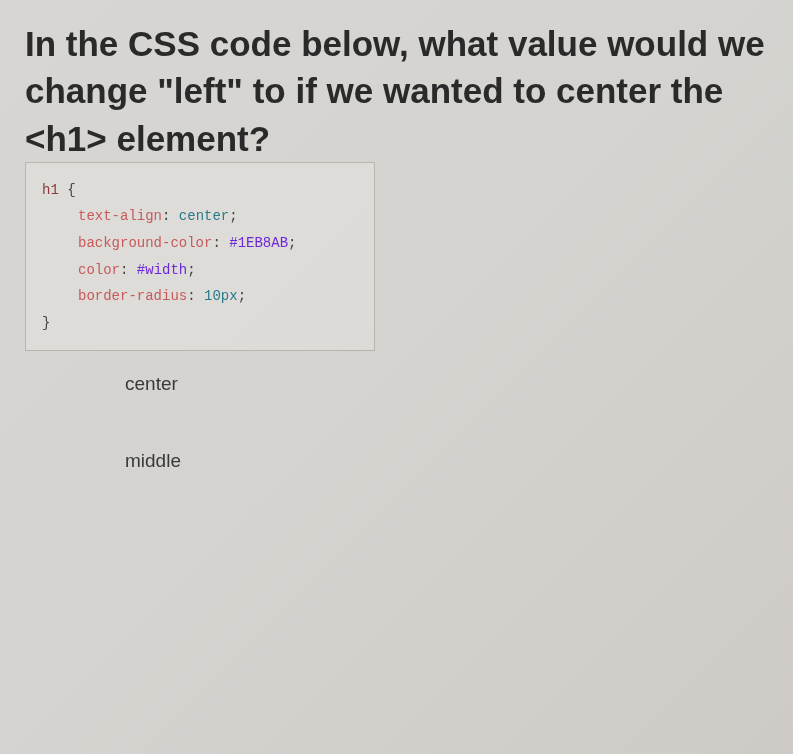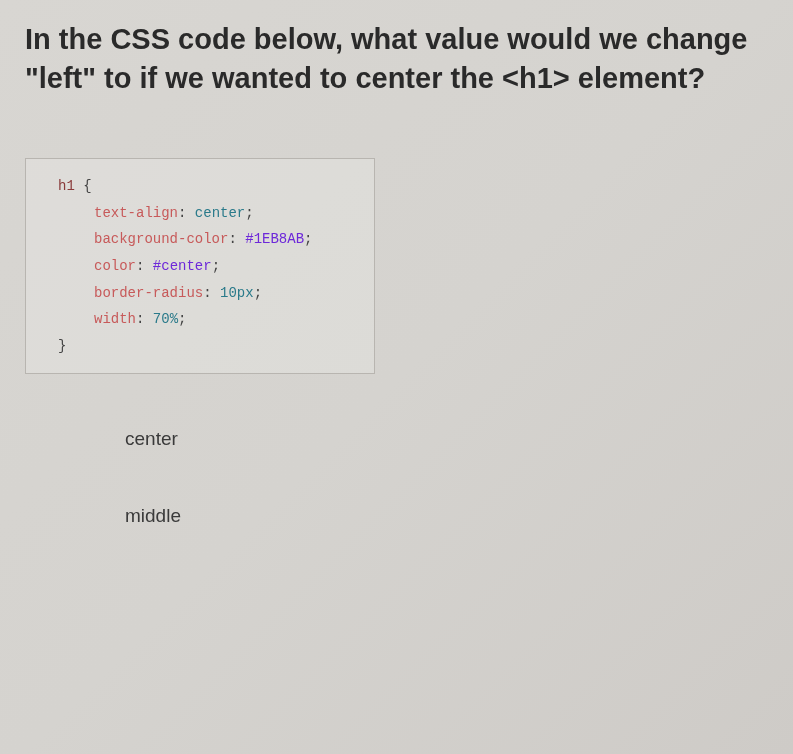--- a/index.html
+++ b/index.html
@@ -10,35 +10,34 @@
     body {
       width: 793px;
       height: 754px;
       background: linear-gradient(135deg, #d8d6d2 0%, #d5d3cf 50%, #cecbc7 100%);
       font-family: -apple-system, BlinkMacSystemFont, "Segoe UI", Arial, sans-serif;
       padding: 20px 25px;
       position: relative;
       overflow: hidden;
     }
     .question {
-      font-size: 29px;
+      font-size: 35px;
       font-weight: 600;
       color: #2a2a2a;
       line-height: 1.35;
-      margin-bottom: 60px;
     }
     .code-block {
       border: 1px solid #b8b5b0;
       background: rgba(240,238,234,0.3);
-      padding: 14px 32px;
+      padding: 14px 16px;
       width: 350px;
       font-family: "Courier New", Courier, monospace;
       font-size: 14px;
       line-height: 1.9;
-      margin-bottom: 54px;
+      margin-bottom: 22px;
     }
     .selector { color: #8a3a3a; }
     .brace { color: #444; }
     .prop { color: #c75a5a; }
     .colon { color: #444; }
     .val-keyword { color: #2a7a8a; }
     .val-number { color: #2a7a8a; }
     .val-hex { color: #6d28d9; }
     .semi { color: #444; }
     .indent { display: inline-block; width: 36px; }
@@ -57,23 +56,22 @@
 
 <div class="question">In the CSS code below, what value would we change "left" to if we wanted to center the &lt;h1&gt; element?</div>
 
 <div class="code-block">
   <div>
     <span class="selector">h1</span>
     <span class="brace">{</span>
   </div>
   <div><span class="indent"></span><span class="prop">text-align</span><span class="colon">: </span><span class="val-keyword">center</span><span class="semi">;</span></div>
   <div><span class="indent"></span><span class="prop">background-color</span><span class="colon">: </span><span class="val-hex">#1EB8AB</span><span class="semi">;</span></div>
-  <div><span class="indent"></span><span class="prop">color</span><span class="colon">: </span><span class="val-hex">#center</span><span class="semi">;</span></div>
+  <div><span class="indent"></span><span class="prop">color</span><span class="colon">: </span><span class="val-hex">#width</span><span class="semi">;</span></div>
   <div><span class="indent"></span><span class="prop">border-radius</span><span class="colon">: </span><span class="val-number">10px</span><span class="semi">;</span></div>
-  <div><span class="indent"></span><span class="prop">width</span><span class="colon">: </span><span class="val-number">70%</span><span class="semi">;</span></div>
   <div>
     <span class="brace">}</span>
   </div>
 </div>
 
 <div class="answers">
   <div class="answer">center</div>
   <div class="answer">middle</div>
 </div>
 

